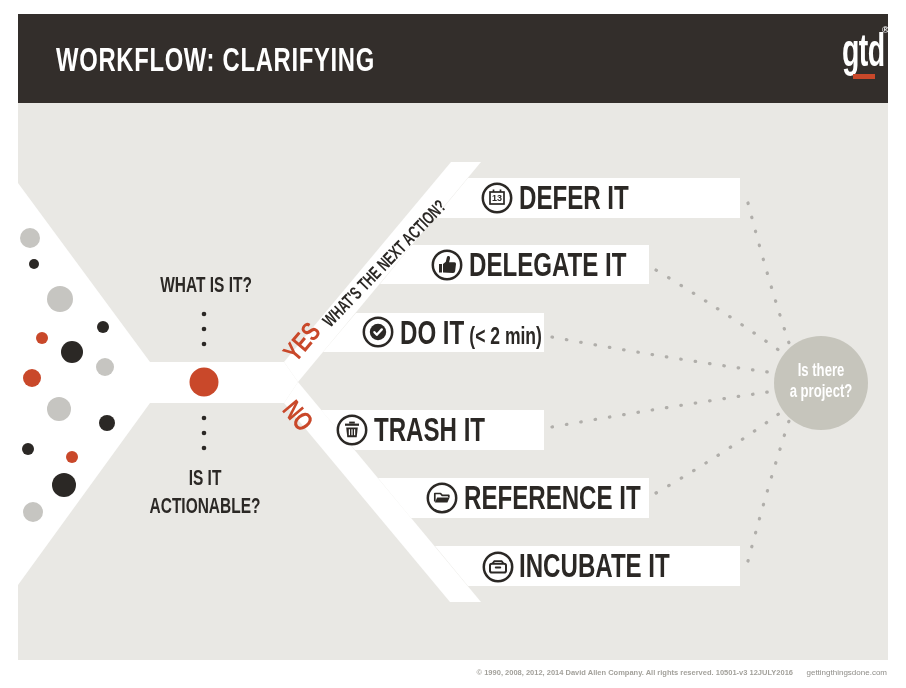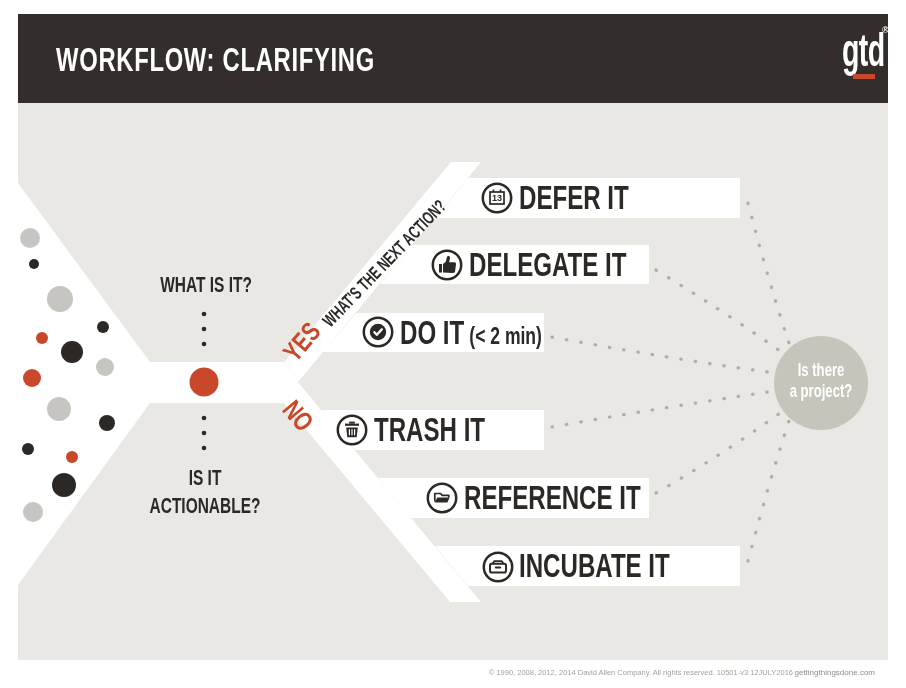--- a/index.html
+++ b/index.html
@@ -30,22 +30,22 @@
                 transform-origin:left center;}
   .banner-suffix{font-size:24px;font-weight:bold;margin-left:7px;}
   #label-defer{left:519px;top:178px;}
   #label-delegate{left:469px;top:245px;}
   #label-do{left:400px;top:313px;}
   #label-trash{left:374px;top:410px;}
   #label-reference{left:464px;top:478px;}
   #label-incubate{left:519px;top:546px;}
   #project-text{left:771px;top:360px;width:100px;text-align:center;font-size:17.5px;line-height:21px;
                 color:#ffffff;transform:scaleX(.75);}
-  #footer-copy{right:113px;top:668px;font-size:7.5px;color:#a3a19b;white-space:nowrap;}
-  #footer-site{right:31px;top:668px;font-size:8px;color:#8f8d88;white-space:nowrap;}
+  #footer-copy{right:113px;top:668px;font-size:7.5px;color:#a3a19b;white-space:nowrap;font-weight:bold;}
+  #footer-site{right:19px;top:668px;font-size:8px;color:#8f8d88;white-space:nowrap;}
 </style>
 </head>
 <body>
 
 <div id="canvas">
 
   <div id="header" class="abs"></div>
   <div id="content-bg" class="abs"></div>
 
   <svg id="diagram-svg" class="abs" viewBox="0 0 906 688">

